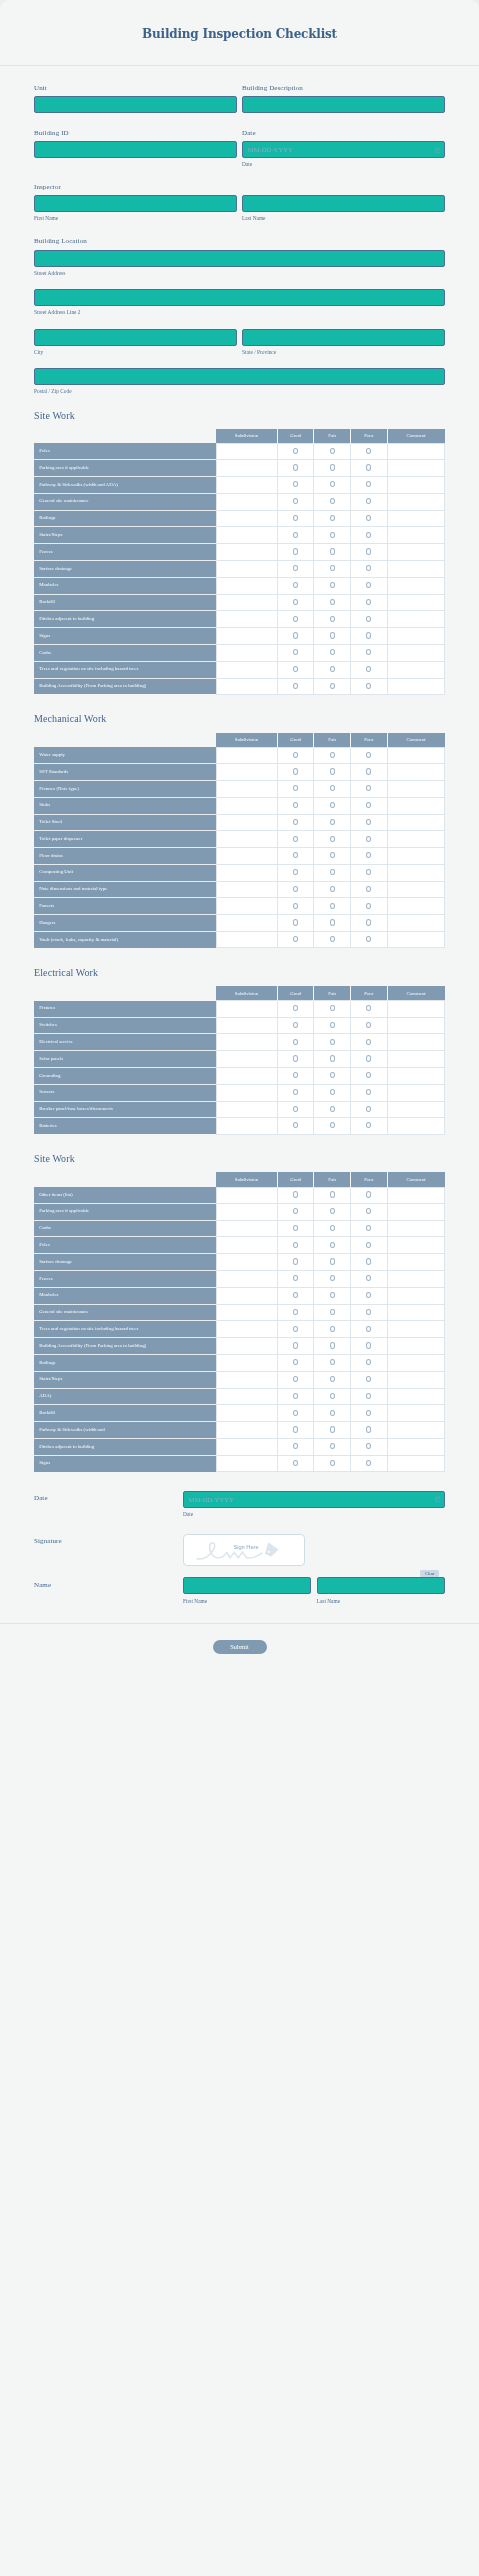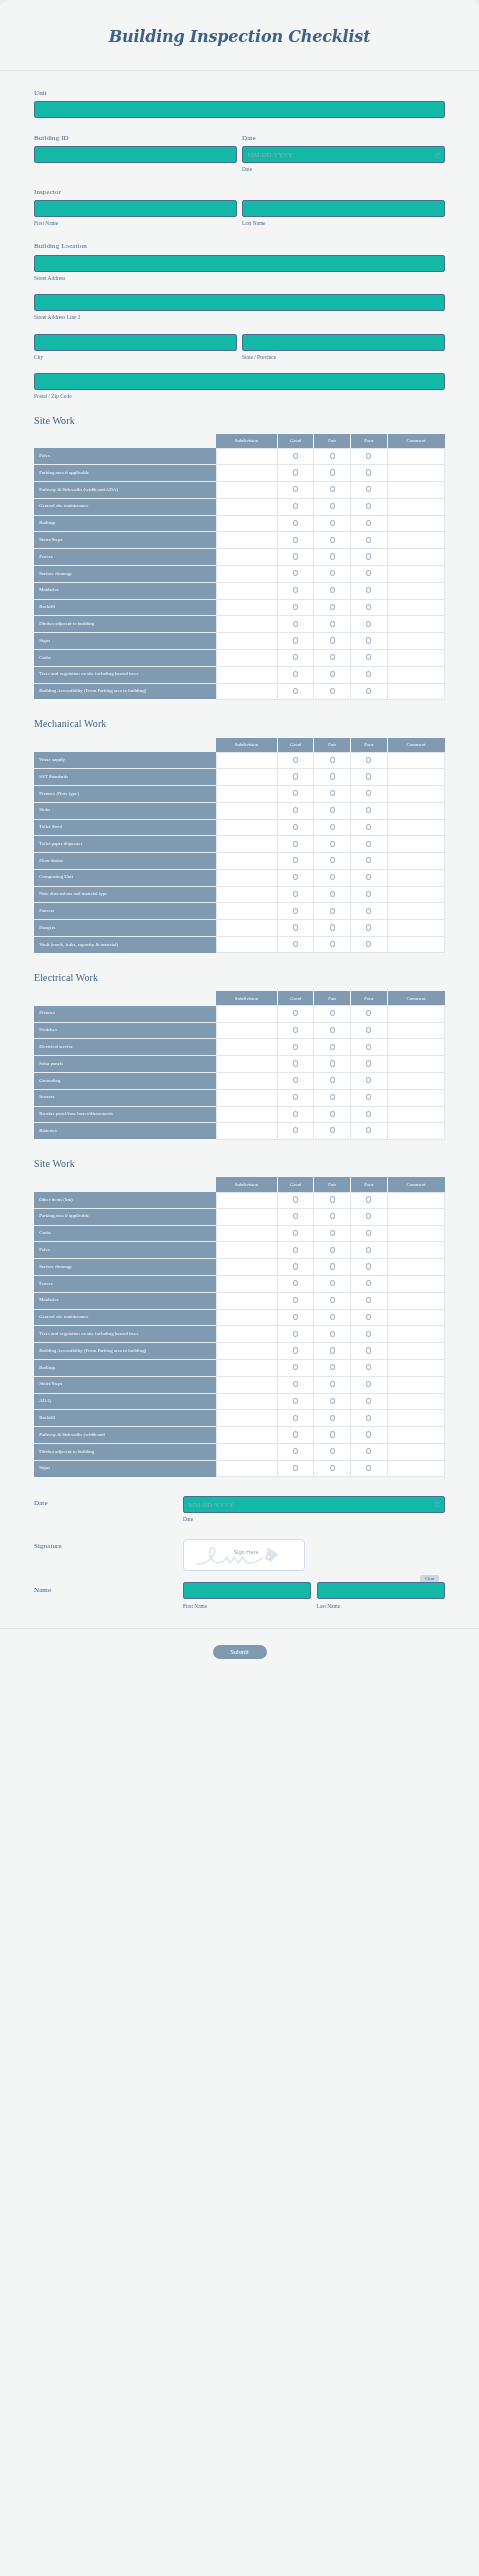--- a/index.html
+++ b/index.html
@@ -24,25 +24,24 @@
     border-radius: 9.3px;
   }
   
   .form-header {
     padding: 27px 0 24px 0;
     border-bottom: 0.5px solid #e0e4e6;
     text-align: center;
   }
   .form-title {
     font-family: "DejaVu Serif", "Liberation Serif", serif;
-    font-size: 16px;
+    font-size: 12px;
     font-weight: bold;
     color: #3d628a;
     letter-spacing: -0.2px;
-    font-style: italic;
   }
   
   .form-body { padding: 17.5px 34px 0 34px; }
   .fl-label {
     font-size: 7px;
     color: #44678d;
     margin-bottom: 4.6px;
     display: block;
     letter-spacing: 0.1px;
   }
@@ -214,20 +213,24 @@
       <div class="form-title">Building Inspection Checklist</div>
     </div>
 
     <div class="form-body">
 
       <div class="row2 fgroup">
         <div class="cell">
           <label class="fl-label">Unit</label>
           <input class="inp" type="text" value="" placeholder="" style="">
         </div>
+        <div class="cell">
+          <label class="fl-label">Building Description</label>
+          <input class="inp" type="text" value="" placeholder="" style="">
+        </div>
       </div>
 
       <div class="row2 fgroup">
         <div class="cell">
           <label class="fl-label">Building ID</label>
           <input class="inp" type="text" value="" placeholder="" style="">
         </div>
         <div class="cell">
           <label class="fl-label">Date</label>
           <div class="date-wrap">

